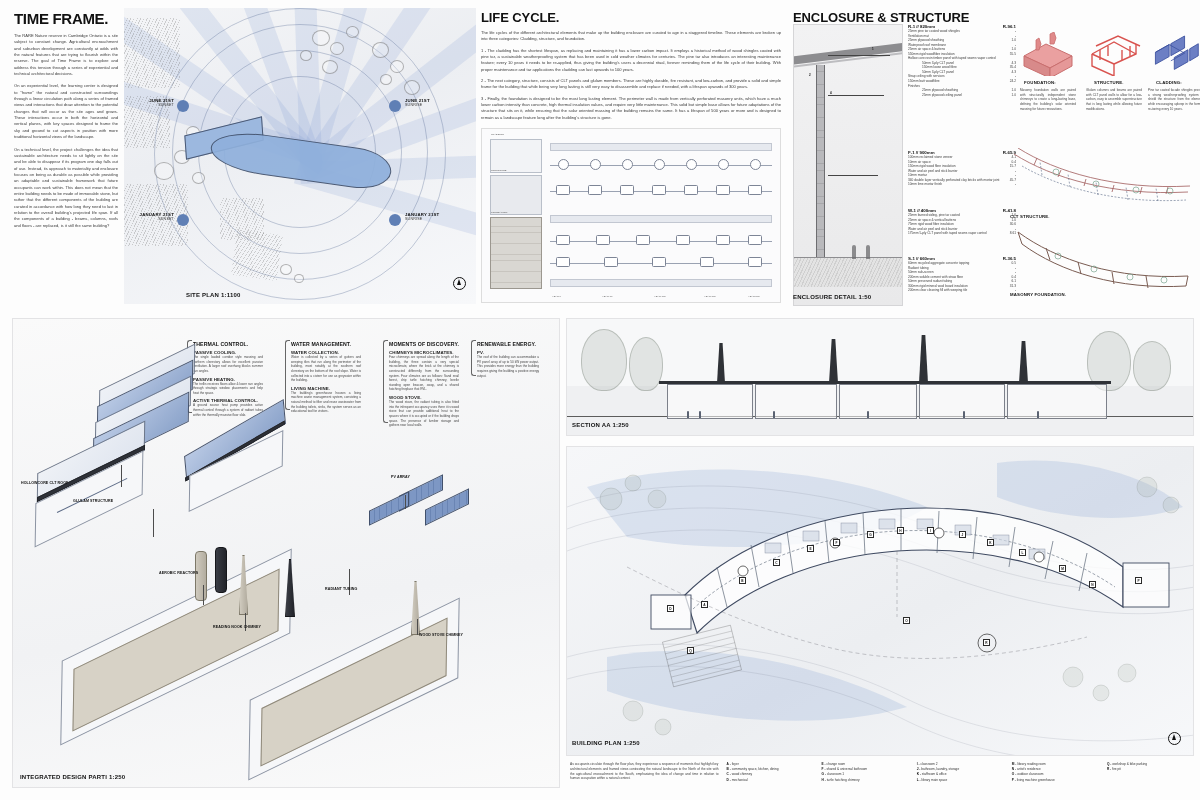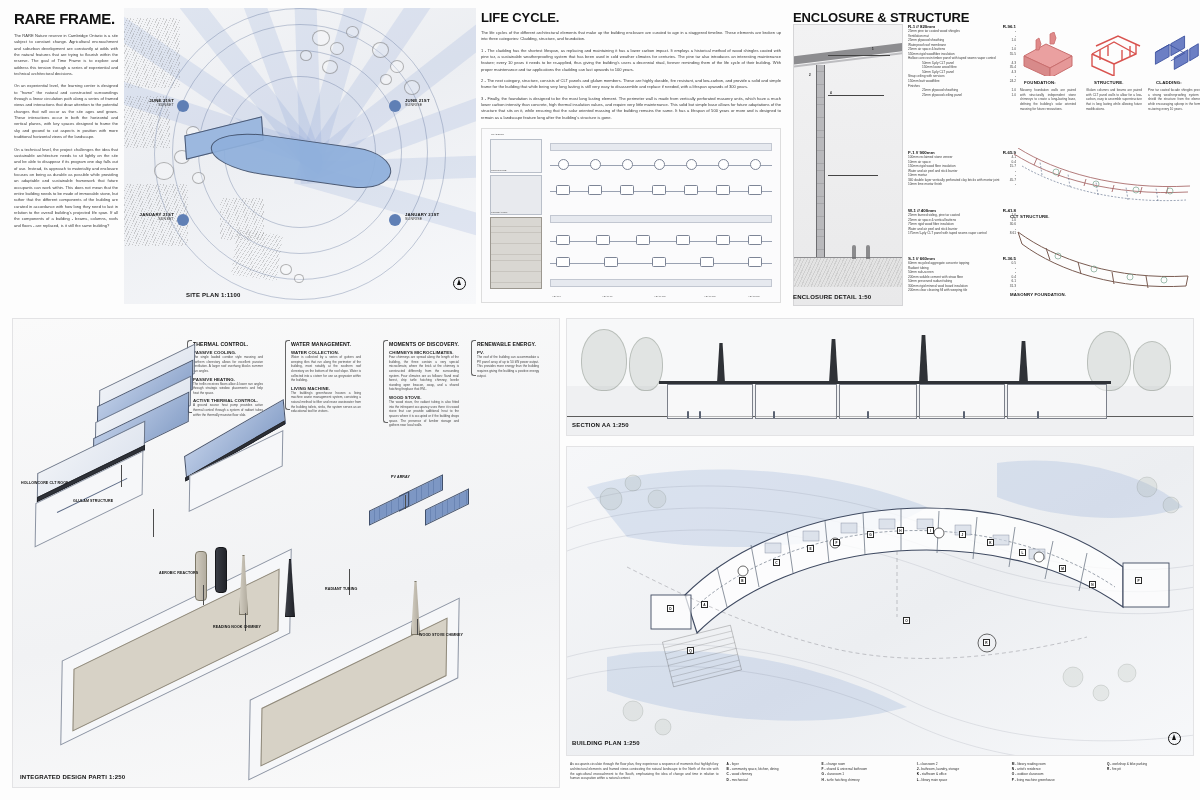--- a/index.html
+++ b/index.html
@@ -236,21 +236,21 @@
   .legend-col { width: 88px; }
   .legend-item { font-size: 3.2px; line-height: 1.62; color: #333; }
   .legend-item b { color: #111; }
 </style>
 </head>
 <body>
 
 <div class="board">
 
   <div class="panel" id="time-frame">
-    <div class="h1">RARE FRAME.</div>
+    <div class="h1">TIME FRAME.</div>
     <p class="body">The RARE Nature reserve in Cambridge Ontario is a site subject to constant change. Agricultural encroachment and suburban development are constantly at odds with the natural features that are trying to flourish within the reserve. The goal of Time Frame is to explore and address this tension through a series of experiential and technical architectural decisions.</p>
     <p class="body">On an experiential level, the learning center is designed to "frame" the natural and constructed surroundings through a linear circulation path along a series of framed views and interactions that draw attention to the potential changes that will occur as the site ages and grows. These interactions occur in both the horizontal and vertical planes, with key spaces designed to frame the sky and ground to cut aspects in position with more traditional horizontal views of the landscape.</p>
     <p class="body">On a technical level, the project challenges the idea that sustainable architecture needs to sit lightly on the site and be able to disappear if its program one day falls out of use. Instead, its approach to materiality and enclosure focuses on being as durable as possible while providing an adaptable and sustainable framework that future occupants can work within. This does not mean that the entire building needs to be made of immovable stone, but rather that the different components of the building are curated in accordance with how long they need to last in relation to the overall building's projected life span. If all the components of a building - beams, columns, roofs and floors - are replaced, is it still the same building?</p>
   </div>
 
   <div class="panel" id="site-plan">
     <div class="sp-canvas">
 
       <div class="sunray" style="transform:rotate(198deg)"></div>
       <div class="sunray" style="transform:rotate(214deg)"></div>

